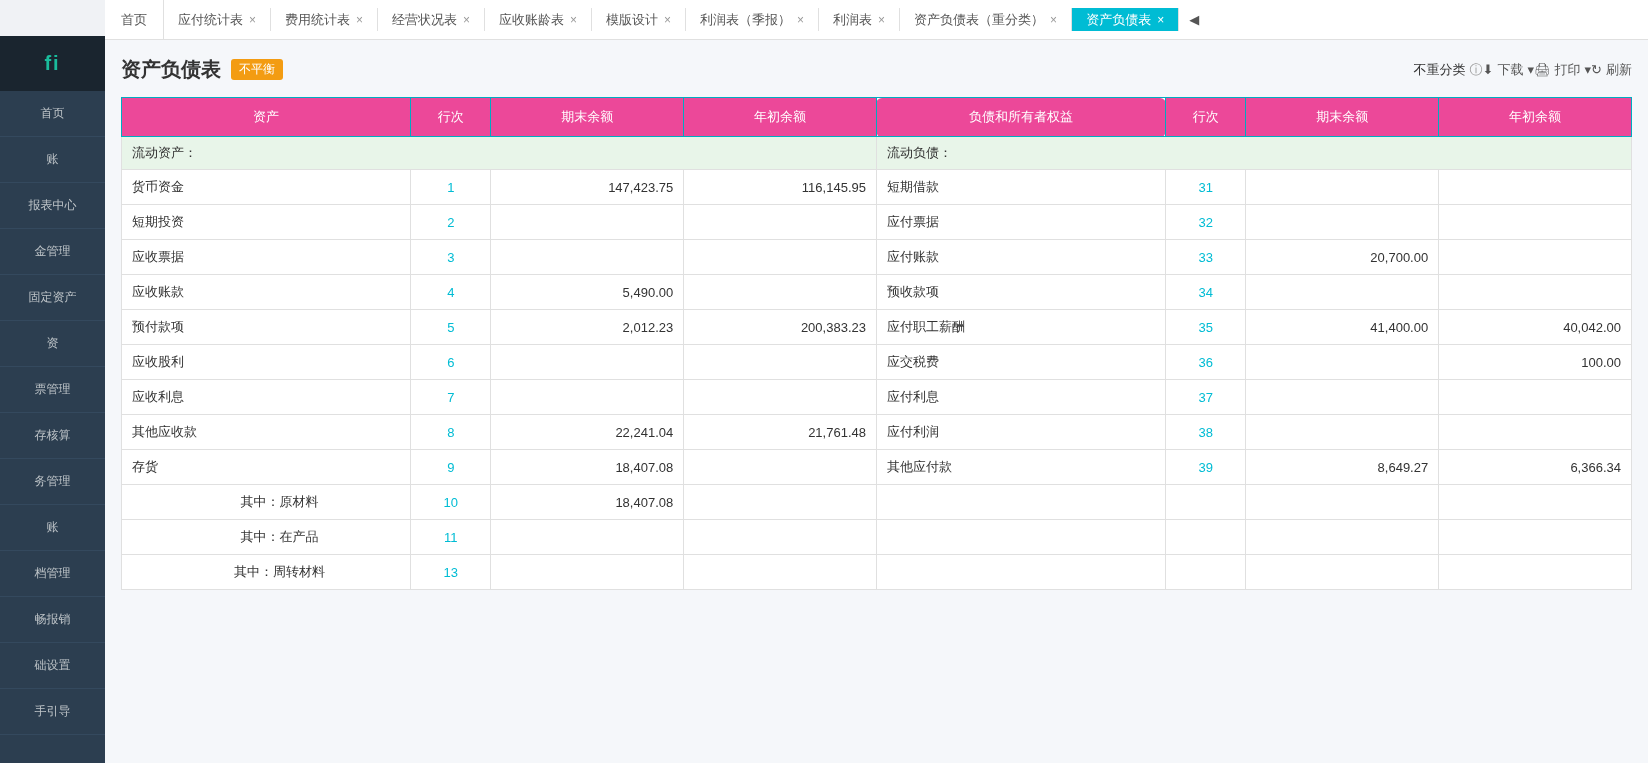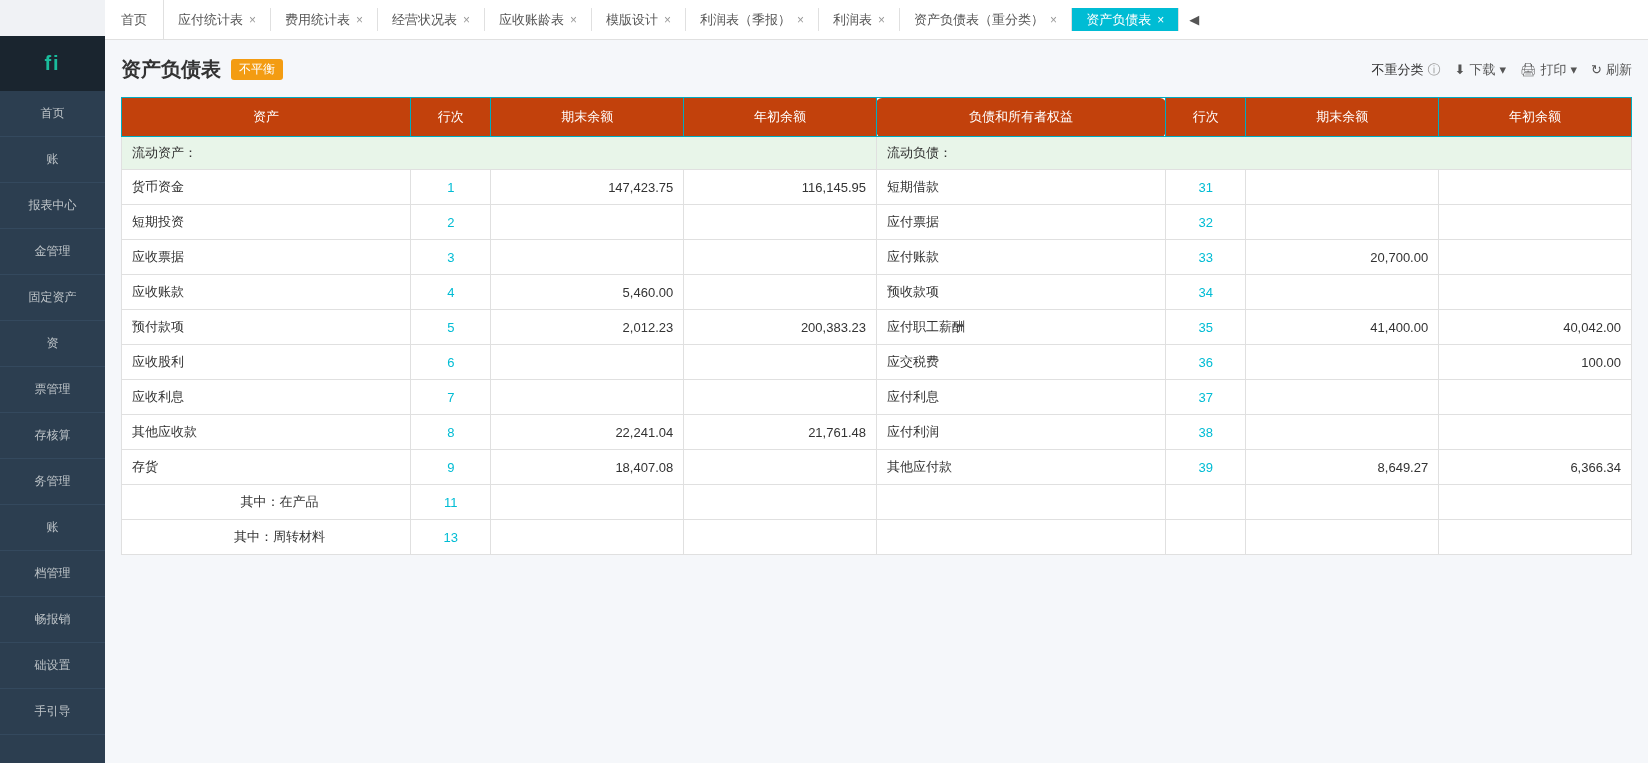--- a/index.html
+++ b/index.html
@@ -123,21 +123,20 @@
       background: #f39c12;
       color: #fff;
       font-size: 12px;
       padding: 2px 8px;
       border-radius: 3px;
       text-align: center;
     }
     .header-actions {
       display: flex;
       align-items: center;
-      gap: 14px;
       color: #555;
       font-size: 13px;
     }
     .header-actions .action-item {
       display: flex;
       align-items: center;
       gap: 4px;
       cursor: pointer;
       color: #555;
     }
@@ -149,21 +148,21 @@
     }
 
     
     .balance-table {
       width: 100%;
       border-collapse: collapse;
       background: #fff;
       font-size: 13px;
     }
     .balance-table th {
-      background: #c2410c;
+      background: #ec4899;
       color: #fff;
       padding: 10px 12px;
       text-align: center;
       font-weight: normal;
       border: 1px solid #00acc1;
     }
     .balance-table td {
       padding: 8px 10px;
       border: 1px solid #e0e0e0;
       text-align: center;
@@ -317,21 +316,21 @@
       <td class="number"></td>
       <td class="number"></td>
       <td class="text-left">应付账款</td>
       <td class="link-num">33</td>
       <td class="number">20,700.00</td>
       <td class="number"></td>
     </tr>
           <tr>
       <td class="text-left">应收账款</td>
       <td class="link-num">4</td>
-      <td class="number">5,460.00</td>
+      <td class="number">5,490.00</td>
       <td class="number"></td>
       <td class="text-left">预收款项</td>
       <td class="link-num">34</td>
       <td class="number"></td>
       <td class="number"></td>
     </tr>
           <tr>
       <td class="text-left">预付款项</td>
       <td class="link-num">5</td>
       <td class="number">2,012.23</td>
@@ -375,20 +374,30 @@
       <td class="text-left">存货</td>
       <td class="link-num">9</td>
       <td class="number">18,407.08</td>
       <td class="number"></td>
       <td class="text-left">其他应付款</td>
       <td class="link-num">39</td>
       <td class="number">8,649.27</td>
       <td class="number">6,366.34</td>
     </tr>
           <tr>
+      <td class="indent" style="padding-left: 36px;">　其中：原材料</td>
+      <td class="link-num">10</td>
+      <td class="number">18,407.08</td>
+      <td class="number"></td>
+      <td class="text-left"></td>
+      <td class=""></td>
+      <td class="number"></td>
+      <td class="number"></td>
+    </tr>
+          <tr>
       <td class="indent" style="padding-left: 36px;">　其中：在产品</td>
       <td class="link-num">11</td>
       <td class="number"></td>
       <td class="number"></td>
       <td class="text-left"></td>
       <td class=""></td>
       <td class="number"></td>
       <td class="number"></td>
     </tr>
           <tr>

